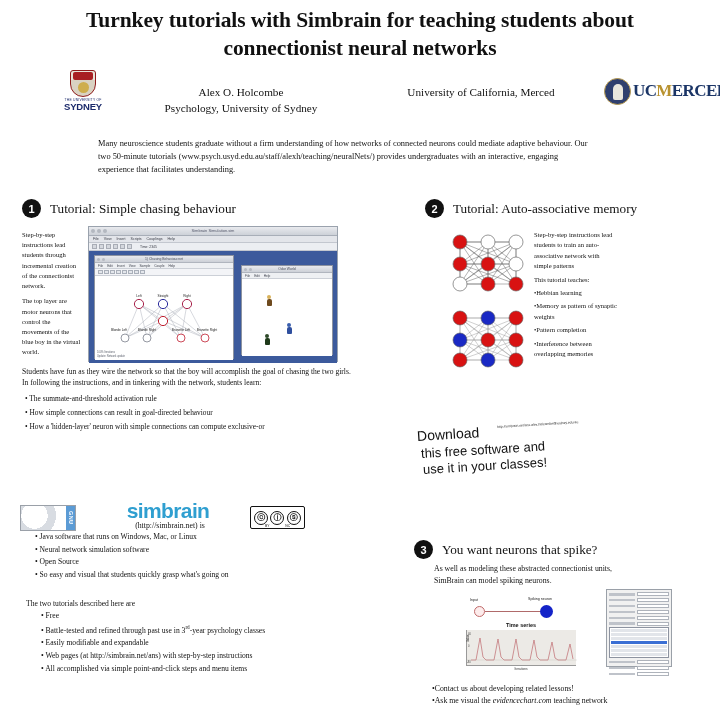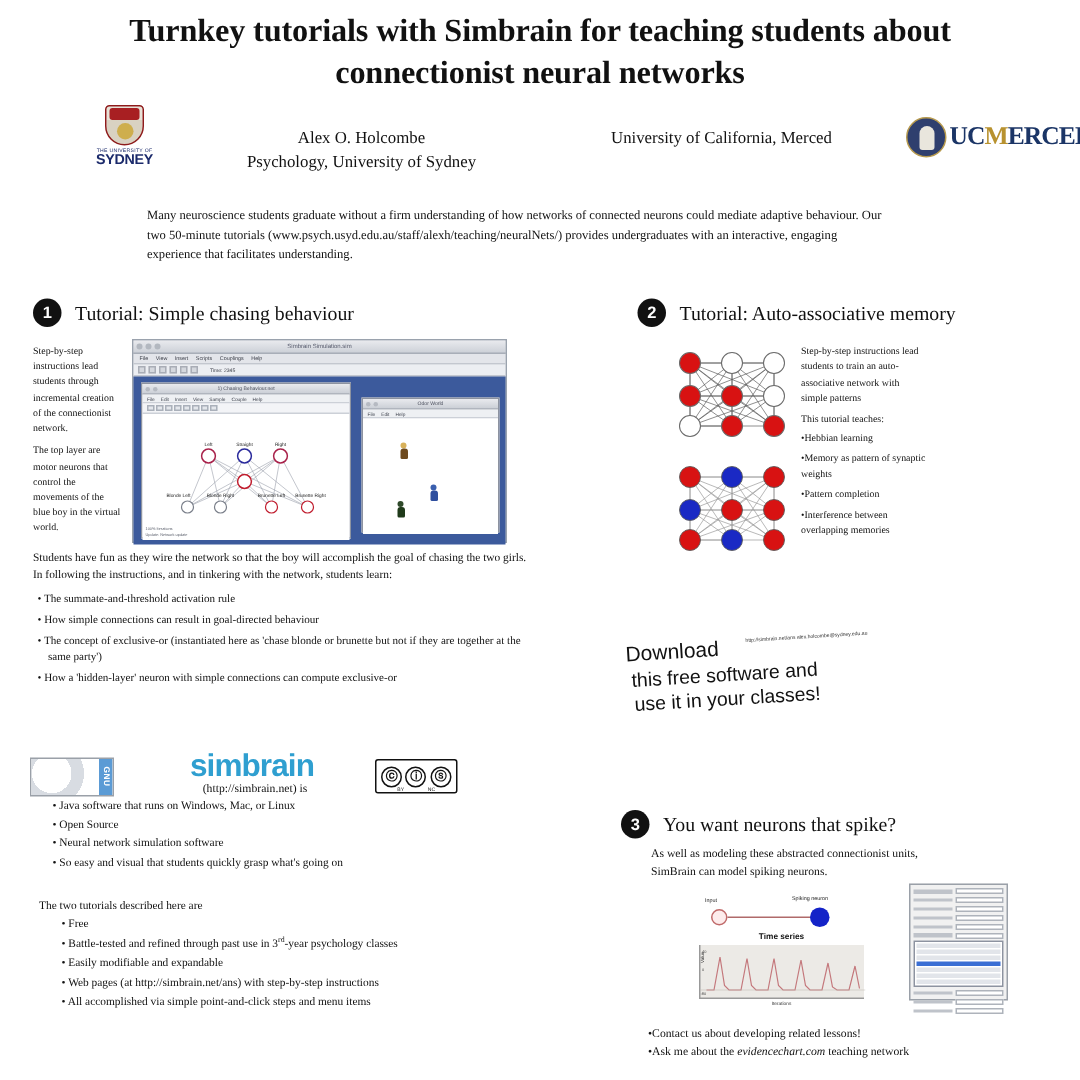--- a/index.html
+++ b/index.html
@@ -428,21 +428,20 @@
         </div>
       </div>
     </div>
   </div>
 
   <div class="left-para">
     <span>Students have fun as they wire the network so that the boy will accomplish the goal of chasing the two girls. In following the instructions, and in tinkering with the network, students learn:</span>
     <ul class="blist">
       <li>• The summate-and-threshold activation rule</li>
       <li>• How simple connections can result in goal-directed behaviour</li>
-      <li>• The concept of exclusive-or (instantiated here as 'chase blonde or brunette but not if they are together at the same party')</li>
       <li>• How a 'hidden-layer' neuron with simple connections can compute exclusive-or</li>
     </ul>
   </div>
 
   <div class="gnu-logo">
     <div class="gnu-face"></div>
     <div class="gnu-tab">GNU</div>
   </div>
 
   <div class="simbrain-word">simbrain</div>
@@ -453,22 +452,22 @@
     <div class="cc-circ">ⓘ</div>
     <div class="cc-circ">ⓢ</div>
     <div class="cc-sub">
       <span>BY</span>
       <span>NC</span>
     </div>
   </div>
 
   <ul class="sb-bullets">
     <li>• Java software that runs on Windows, Mac, or Linux</li>
+    <li>• Neural network simulation software</li>
     <li>• Open Source</li>
-    <li>• Neural network simulation software</li>
     <li>• So easy and visual that students quickly grasp what's going on</li>
   </ul>
 
   <div class="tut-block">
     <div class="lead">The two tutorials described here are</div>
     <ul>
       <li>• Free</li>
       <li><span>• Battle-tested and refined through past use in 3</span><sup>rd</sup><span>-year psychology classes</span></li>
       <li>• Easily modifiable and expandable</li>
       <li>• Web pages (at http://simbrain.net/ans) with step-by-step instructions</li>
@@ -681,16 +680,16 @@
         <span class="dlg-fld"></span>
       </div>
     <div class="dlg-row">
         <span class="dlg-lab"></span>
         <span class="dlg-fld"></span>
       </div>
   </div>
 
   <ul class="contact">
     <li>•Contact us about developing related lessons!</li>
-    <li><span>•Ask me about the </span><em>evidencechart.com</em><span> teaching network</span></li>
+    <li><span>•Ask me visual the </span><em>evidencechart.com</em><span> teaching network</span></li>
   </ul>
 
 </div>
 
 </body></html>

